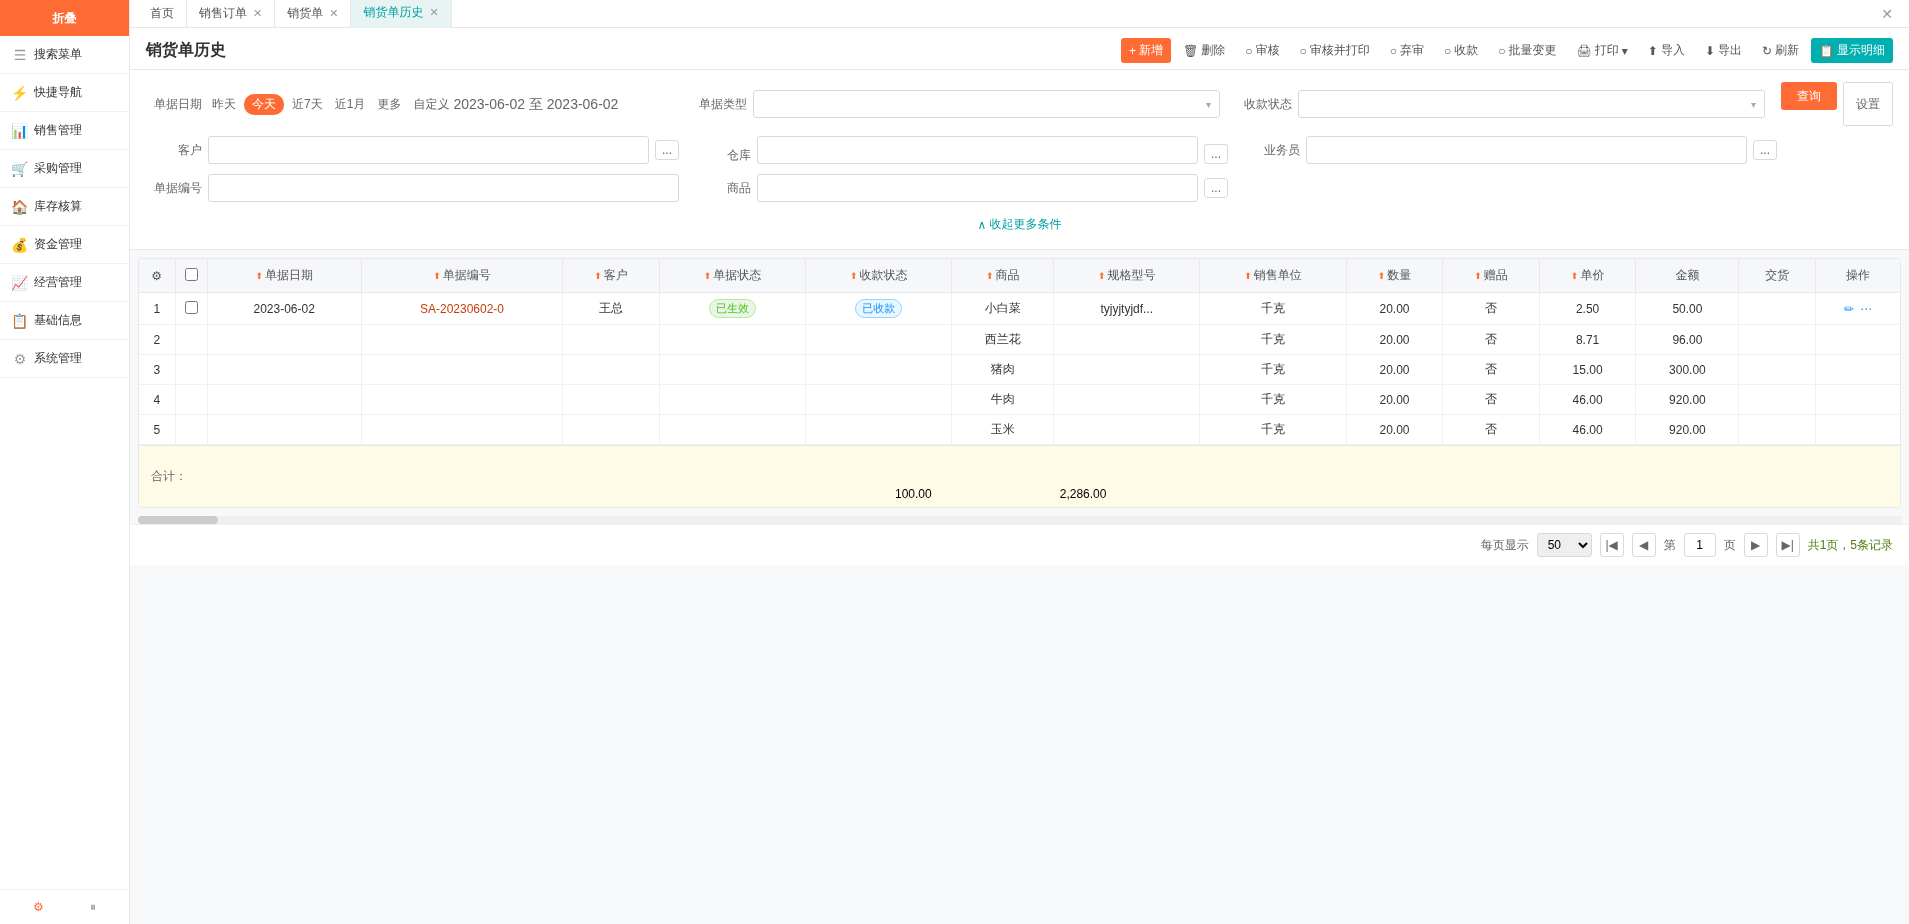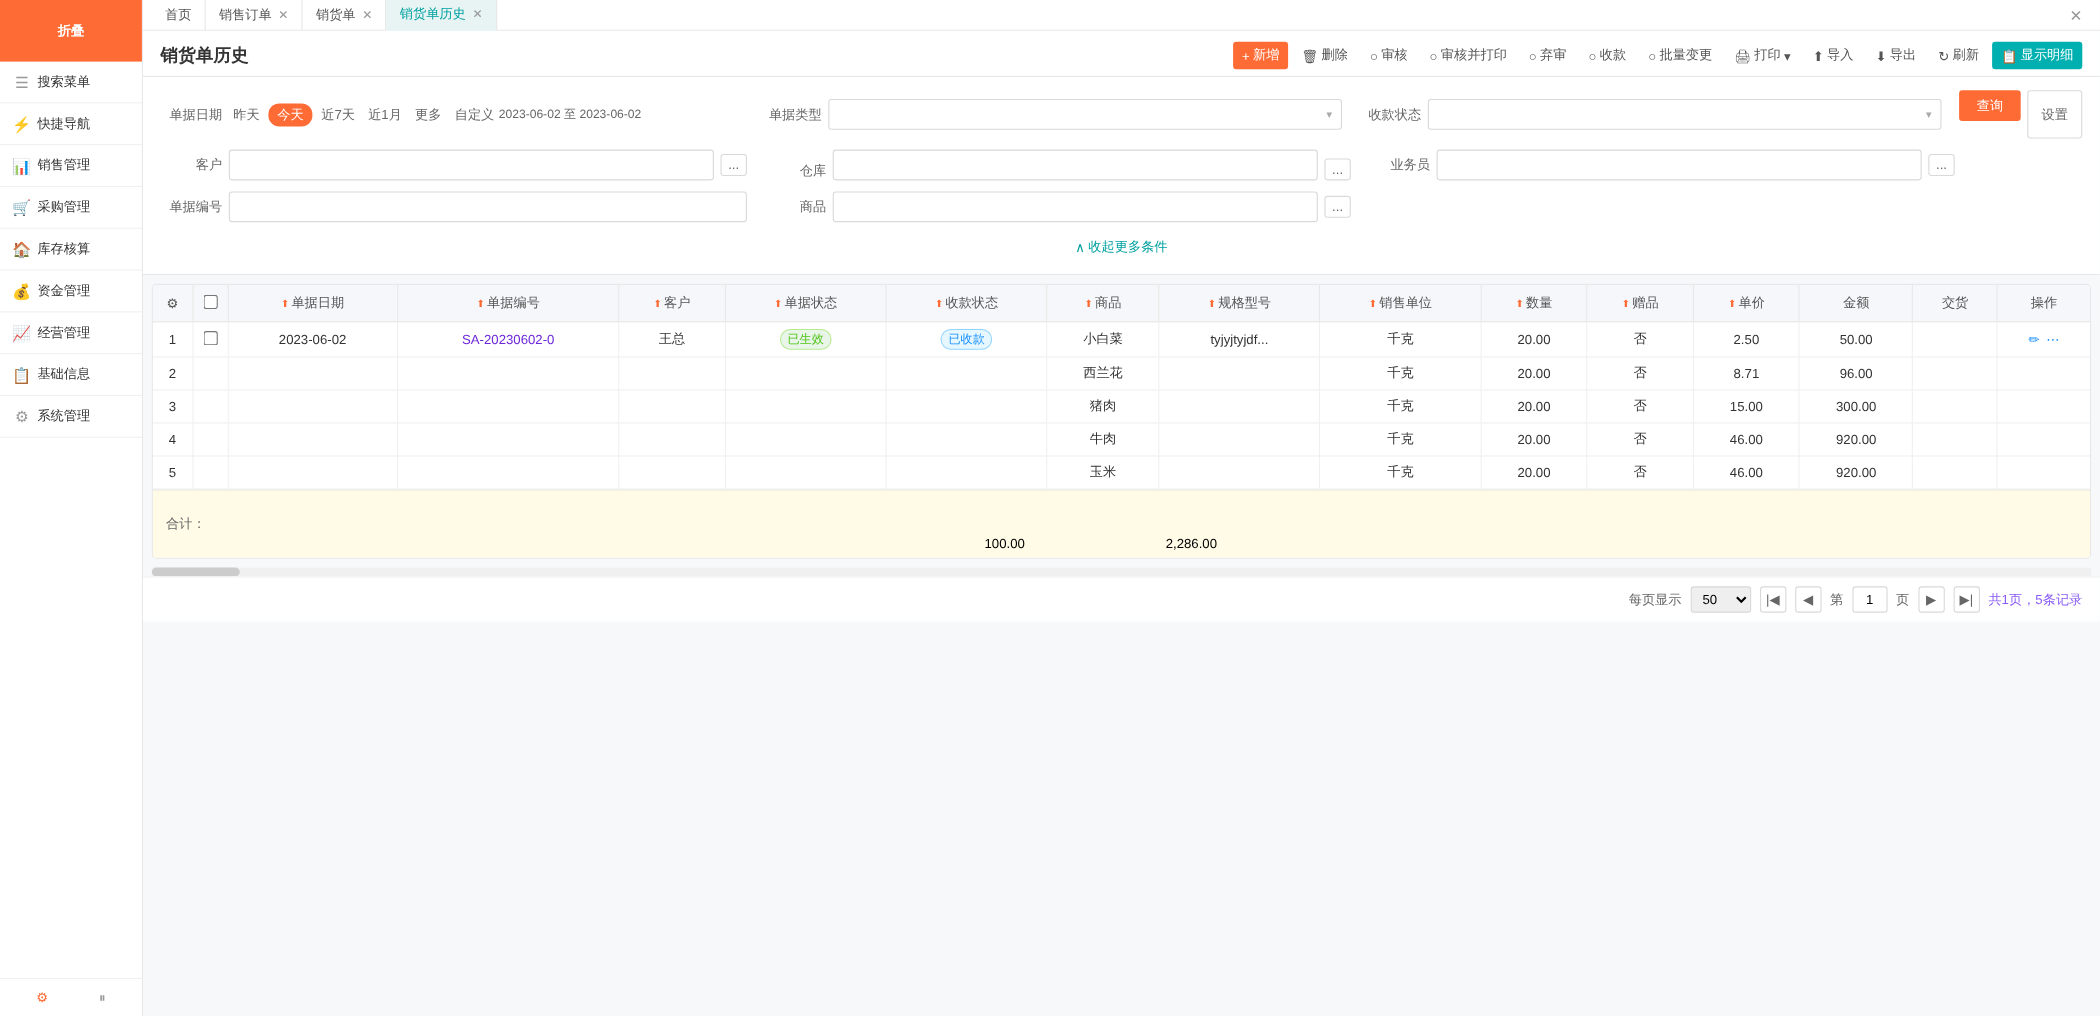--- a/index.html
+++ b/index.html
@@ -8,21 +8,21 @@
     
     .sidebar {
       width: 130px;
       background: #fff;
       border-right: 1px solid #e8e8e8;
       display: flex;
       flex-direction: column;
       flex-shrink: 0;
     }
     .sidebar-logo {
-      height: 56px;
+      height: 36px;
       background: #ff6b35;
       display: flex;
       align-items: center;
       justify-content: center;
       color: #fff;
       font-size: 13px;
       font-weight: bold;
     }
     .sidebar-item {
       display: flex;
@@ -200,21 +200,21 @@
       cursor: pointer;
       padding: 2px 4px;
       border-radius: 3px;
     }
     .date-shortcut.active {
       background: #ff6b35;
       color: #fff;
       border-radius: 10px;
       padding: 2px 8px;
     }
-    .date-range { color: #666; font-size: 11px; margin-top: 2px; }
+    .date-range { color: #666; font-size: 14px; margin-top: 2px; }
     .ellipsis-btn {
       border: 1px solid #d9d9d9;
       padding: 2px 6px;
       border-radius: 3px;
       cursor: pointer;
       color: #666;
       background: #fff;
     }
     .collapse-btn {
       color: #00a0a0;
@@ -291,21 +291,21 @@
     td:last-child { border-right: none; }
     .sort-icon { color: #ff6b35; font-size: 9px; margin-right: 2px; }
     .badge {
       display: inline-block;
       padding: 1px 6px;
       border-radius: 10px;
       font-size: 11px;
     }
     .badge-green { background: #e8f5e8; color: #52c41a; border: 1px solid #b7eb8f; }
     .badge-blue { background: #e6f7ff; color: #1890ff; border: 1px solid #91d5ff; }
-    .link-text { color: #6d28d9; cursor: pointer; }
+    .link-text { color: #c2410c; cursor: pointer; }
     .row-action {
       display: flex;
       justify-content: center;
       gap: 6px;
     }
     .row-action-btn {
       color: #1890ff;
       cursor: pointer;
       font-size: 12px;
     }
@@ -357,21 +357,21 @@
       font-size: 12px;
     }
     .page-input {
       width: 32px;
       height: 24px;
       border: 1px solid #d9d9d9;
       border-radius: 3px;
       text-align: center;
       font-size: 12px;
     }
-    .total-info { color: #8b5cf6; }
+    .total-info { color: #4d7c0f; }
 
     
     .scrollbar-area {
       height: 8px;
       background: #f0f0f0;
       margin: 0 8px;
     }
     .scrollbar-thumb {
       width: 80px;
       height: 8px;

